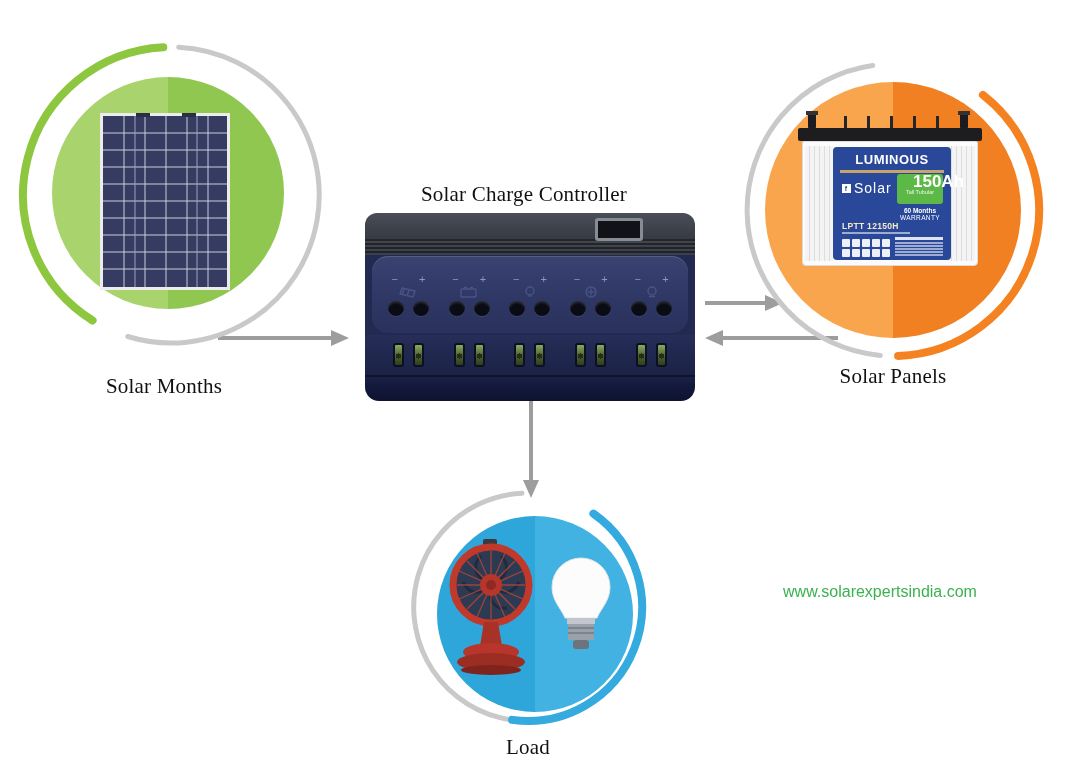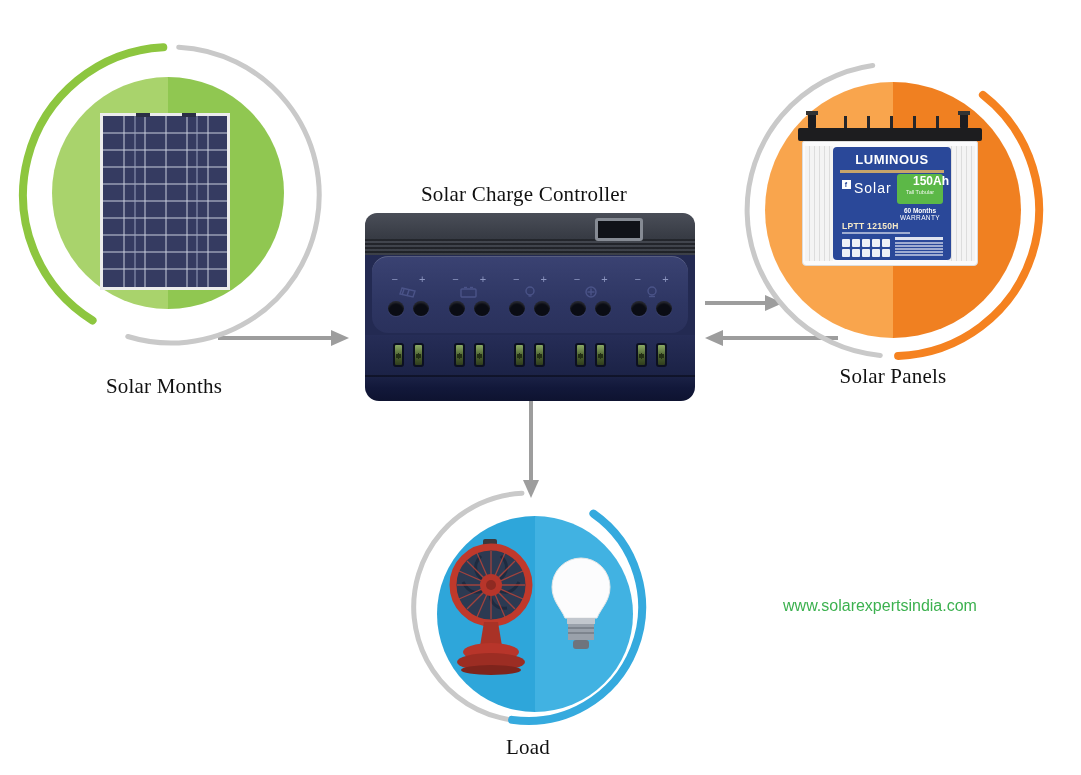--- a/index.html
+++ b/index.html
@@ -8,21 +8,21 @@
     font-family:"Liberation Sans", sans-serif;color:#1a1a1a;
   }
   .abs{position:absolute;}
   .node-label{
     position:absolute;text-align:center;font-size:21px;color:#111;
     letter-spacing:.2px;
     font-family:Liberation Serif, serif;
   }
   .website{
     position:absolute;left:760px;top:583px;width:240px;text-align:center;
-    font-size:16px;color:#3cb14f;margin-top:14px;
+    font-size:16px;color:#3cb14f;
   }
   
   .circle{position:absolute;border-radius:50%;}
   .circle.panels{left:52px;top:77px;width:232px;height:232px;
     background:linear-gradient(90deg,#a9d36c 0 50%,#90c751 50% 100%);}
   .circle.battery{left:765px;top:82px;width:256px;height:256px;
     background:linear-gradient(90deg,#f9a54d 0 50%,#f08021 50% 100%);}
   .circle.load{left:437px;top:516px;width:196px;height:196px;
     background:linear-gradient(90deg,#2ea6da 0 50%,#41b2e2 50% 100%);}
   .ringsvg{position:absolute;pointer-events:none;}
@@ -63,24 +63,24 @@
   .batt-body{position:absolute;left:10px;top:31px;width:176px;height:125px;
     background:#fbfbfc;border:1px solid #dcdcdc;border-radius:2px 2px 4px 4px;box-sizing:border-box;}
   .rib{position:absolute;top:4px;bottom:4px;width:28px;
     background:repeating-linear-gradient(90deg,#f4f4f4 0 4px,#ddd 4px 5px),
                repeating-linear-gradient(180deg,rgba(0,0,0,.05) 0 10px,rgba(0,0,0,0) 10px 20px);}
   .rib.l{left:2px;} .rib.r{right:2px;}
   .batt-label{position:absolute;left:30px;top:5px;width:118px;height:113px;
     background:#2a4899;border-radius:4px;color:#fff;}
   .bl-brand{margin-top:5px;text-align:center;font-size:13px;font-weight:bold;letter-spacing:.5px;}
   .bl-gold{margin:3px 7px 0 7px;height:3px;background:#c6a46a;}
-  .bl-solar{position:absolute;left:9px;top:33px;font-size:14px;letter-spacing:1px;display:flex;align-items:flex-start;gap:3px;}
+  .bl-solar{position:absolute;left:9px;top:33px;font-size:14px;letter-spacing:1px;display:flex;align-items:center;gap:3px;}
   .bl-solar .flag{width:9px;height:9px;background:#fff;color:#2a4899;font-size:7px;line-height:9px;text-align:center;font-weight:bold;}
   .bl-badge{position:absolute;right:8px;top:27px;width:46px;height:30px;background:#5cb847;border-radius:3px;text-align:center;}
-  .bl-cap{font-size:12px;font-weight:bold;line-height:15px;padding-left:16px;}
+  .bl-cap{font-size:17px;font-weight:bold;line-height:15px;padding-left:16px;}
   .bl-capsub{font-size:5.5px;line-height:6px;opacity:.9;}
   .bl-warr{position:absolute;right:8px;top:60px;width:46px;text-align:center;}
   .bl-warr .w1{font-size:6.5px;font-weight:bold;line-height:7px;}
   .bl-warr .w2{font-size:6.5px;line-height:8px;letter-spacing:.4px;}
   .bl-model{position:absolute;left:9px;top:74px;font-size:8.5px;font-weight:bold;color:#f5e9c8;letter-spacing:.3px;}
   .bl-modelsub{position:absolute;left:9px;top:85px;width:68px;height:2px;background:rgba(255,255,255,.55);}
   .bl-icons{position:absolute;left:9px;top:92px;width:52px;display:flex;flex-wrap:wrap;gap:2px;}
   .bl-icons span{width:8px;height:8px;background:rgba(255,255,255,.92);border-radius:1px;}
   .bl-fine{position:absolute;right:8px;top:90px;width:48px;}
   .bl-fine .t{height:3px;background:rgba(255,255,255,.85);margin-bottom:2px;}

